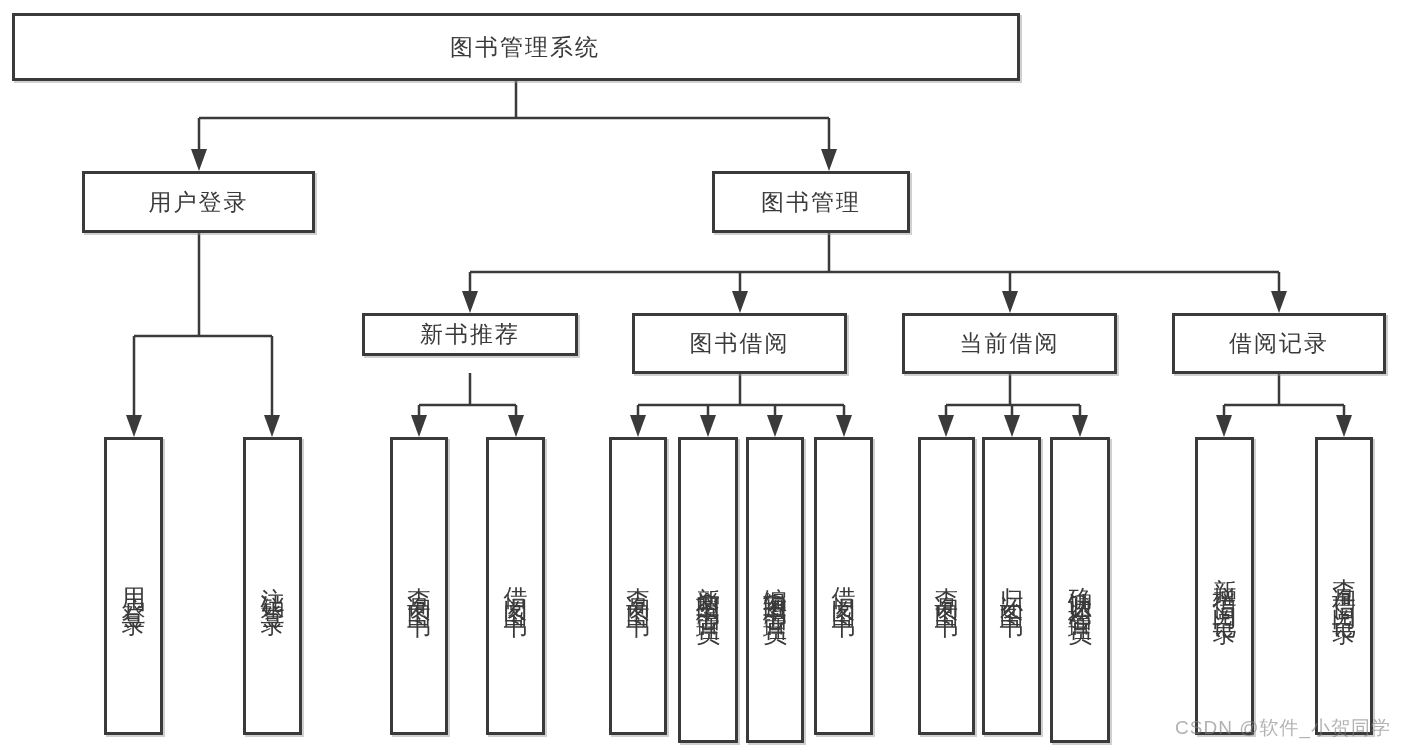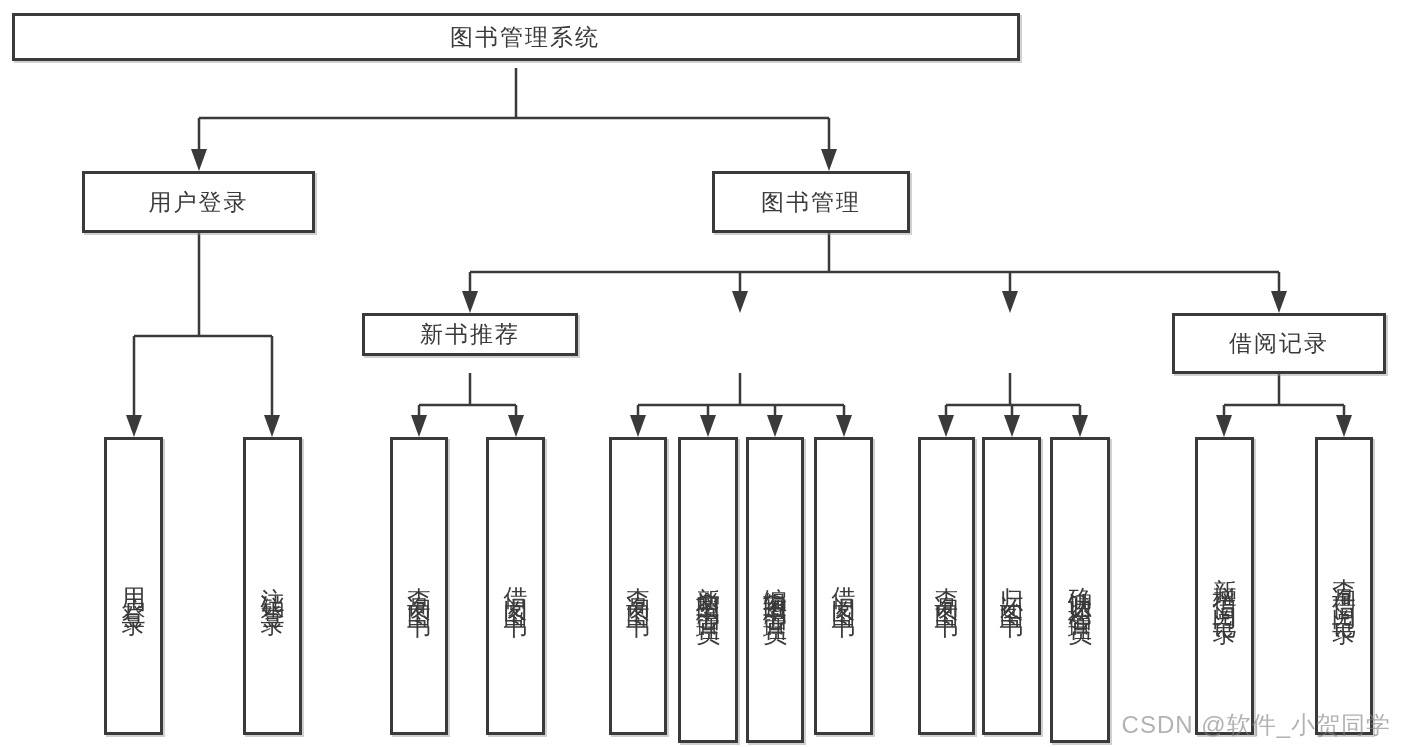--- a/index.html
+++ b/index.html
@@ -43,21 +43,21 @@
     text-orientation: mixed;
     font-size: 24px;
     letter-spacing: 9px;
     line-height: 1;
     white-space: nowrap;
   }
   .vbox.long span {
     letter-spacing: 5px;
   }
   
-  .n-root        { left: 12px;  top: 13px;  width: 1008px; height: 48px; padding-left: 18px; }
+  .n-root        { left: 12px;  top: 13px;  width: 1008px; height: 68px; padding-left: 18px; }
   .n-user-login  { left: 82px;  top: 171px; width: 233px;  height: 62px; }
   .n-book-mgmt   { left: 712px; top: 171px; width: 198px;  height: 62px; }
   .n-nbr         { left: 362px; top: 313px; width: 216px;  height: 43px; }
   .n-bb          { left: 632px; top: 313px; width: 215px;  height: 61px; }
   .n-cb          { left: 902px; top: 313px; width: 215px;  height: 61px; }
   .n-br          { left: 1172px;top: 313px; width: 214px;  height: 61px; }
   .leaf          { top: 437px;  height: 298px; }
   .leaf.tall     { height: 306px; }
   .l-login       { left: 104px;  width: 59px; }
   .l-logout      { left: 243px;  width: 59px; }
@@ -69,21 +69,21 @@
   .l-bb-borrow   { left: 814px;  width: 59px; }
   .l-cb-query    { left: 918px;  width: 57px; }
   .l-cb-return   { left: 982px;  width: 59px; }
   .l-cb-confirm  { left: 1050px; width: 60px; }
   .l-br-add      { left: 1195px; width: 59px; }
   .l-br-query    { left: 1315px; width: 58px; }
   .watermark {
     position: absolute;
     right: 14px;
     bottom: 6px;
-    font-size: 24px;
+    font-size: 19px;
     color: rgba(130,130,130,0.62);
     letter-spacing: 1px;
     white-space: nowrap;
     pointer-events: none;
   }
 </style>
 </head>
 <body>
 
 <div class="canvas">
@@ -135,20 +135,26 @@
   <div class="node hbox n-user-login">
     <span>用户登录</span>
   </div>
   <div class="node hbox n-book-mgmt">
     <span>图书管理</span>
   </div>
 
   <div class="node hbox n-nbr">
     <span>新书推荐</span>
   </div>
+  <div class="node hbox n-bb">
+    <span>图书借阅</span>
+  </div>
+  <div class="node hbox n-cb">
+    <span>当前借阅</span>
+  </div>
   <div class="node hbox n-br">
     <span>借阅记录</span>
   </div>
 
   <div class="node vbox leaf l-login">
     <span>用户登录</span>
   </div>
   <div class="node vbox leaf l-logout">
     <span>注销登录</span>
   </div>

